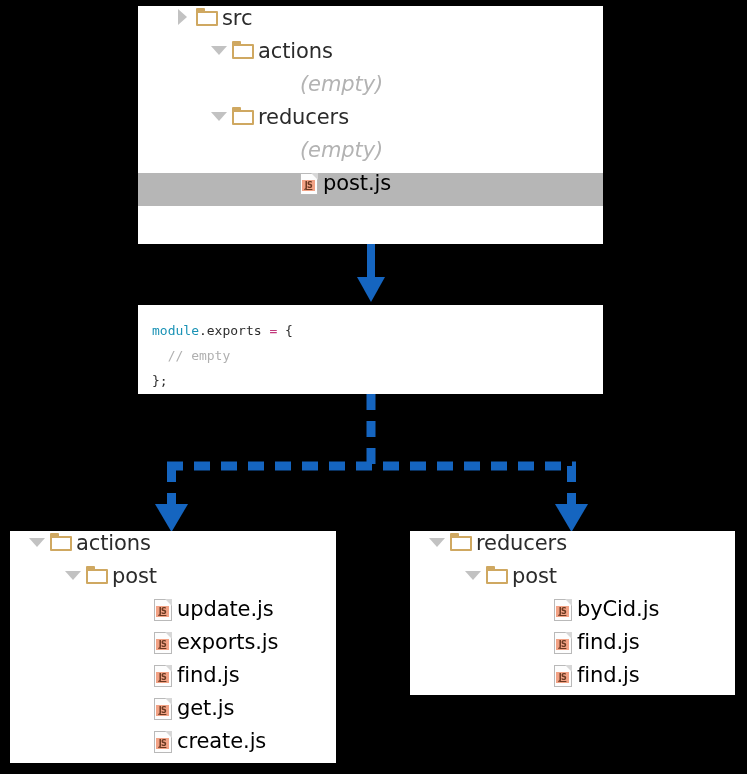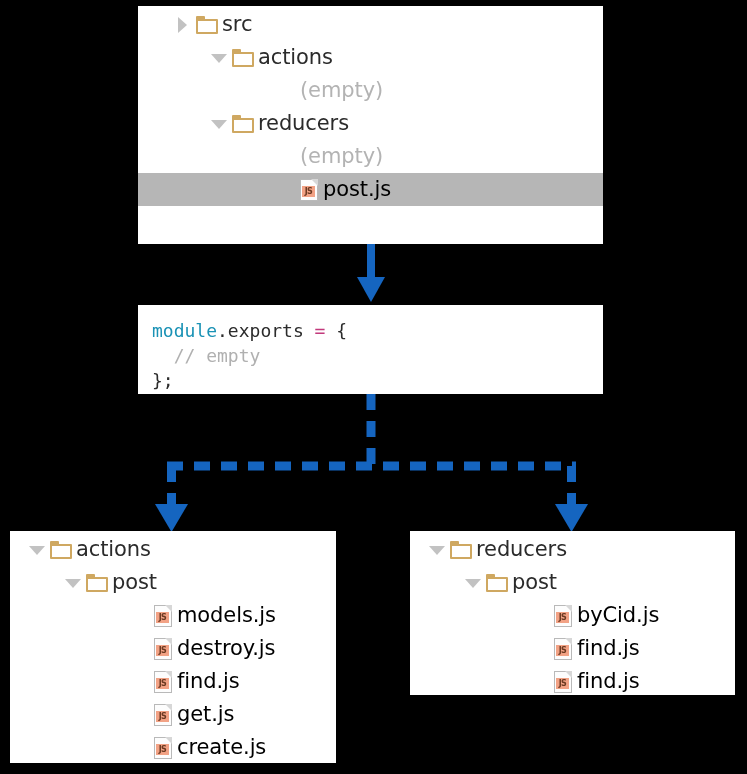--- a/index.html
+++ b/index.html
@@ -19,39 +19,39 @@
   .panel {
     position: absolute;
     background: #ffffff;
     box-sizing: border-box;
     overflow: hidden;
   }
 
   
   .tree-row {
     display: flex;
-    align-items: center;
     height: 33px;
     box-sizing: border-box;
     white-space: nowrap;
   }
   .tree-row.selected {
     background: #b6b6b6;
   }
   .row-label {
     font-size: 21px;
     color: #2b2b2b;
     letter-spacing: -0.1px;
     line-height: 1;
   }
   .row-label.file {
     color: #000000;
   }
   .row-label.empty {
     color: #b3b3b3;
+    font-style: italic;
   }
 
   
   .tri {
     width: 18px;
     height: 18px;
     flex: 0 0 18px;
     position: relative;
     margin-right: 4px;
   }
@@ -128,26 +128,27 @@
     left: 2px; top: 7px;
     width: 13px; height: 11px;
     background: #f2a285;
     color: #6b3a22;
     font-family: "DejaVu Sans", "Liberation Sans", sans-serif;
     font-size: 8px;
     font-weight: bold;
     line-height: 11px;
     text-align: center;
     letter-spacing: -0.5px;
+    text-decoration: underline;
   }
 
   
   .code-block {
     font-family: "DejaVu Sans Mono", "Liberation Mono", monospace;
-    font-size: 18px;
+    font-size: 13px;
     line-height: 25px;
     color: #2c2c2c;
     padding: 13px 0 13px 14px;
     white-space: pre;
   }
   .tok-mod   { color: #1a92b5; }
   .tok-prop  { color: #2c2c2c; }
   .tok-op    { color: #c2397c; }
   .tok-brace { color: #2c2c2c; }
   .tok-cmt   { color: #b0b0b0; }
@@ -259,31 +260,31 @@
         <span class="row-label">post</span>
       </div>
       <div class="tree-row">
         <span style="display:inline-block;width:122px;flex:0 0 122px;"></span>
         <span class="tri none"></span>
         <span class="js-icon">
           <span class="page"></span>
           <span class="fold"></span>
           <span class="badge">JS</span>
         </span>
-        <span class="row-label file">models.js</span>
-      </div>
-      <div class="tree-row">
-        <span style="display:inline-block;width:122px;flex:0 0 122px;"></span>
-        <span class="tri none"></span>
-        <span class="js-icon">
-          <span class="page"></span>
-          <span class="fold"></span>
-          <span class="badge">JS</span>
-        </span>
-        <span class="row-label file">destroy.js</span>
+        <span class="row-label file">update.js</span>
+      </div>
+      <div class="tree-row">
+        <span style="display:inline-block;width:122px;flex:0 0 122px;"></span>
+        <span class="tri none"></span>
+        <span class="js-icon">
+          <span class="page"></span>
+          <span class="fold"></span>
+          <span class="badge">JS</span>
+        </span>
+        <span class="row-label file">exports.js</span>
       </div>
       <div class="tree-row">
         <span style="display:inline-block;width:122px;flex:0 0 122px;"></span>
         <span class="tri none"></span>
         <span class="js-icon">
           <span class="page"></span>
           <span class="fold"></span>
           <span class="badge">JS</span>
         </span>
         <span class="row-label file">find.js</span>

